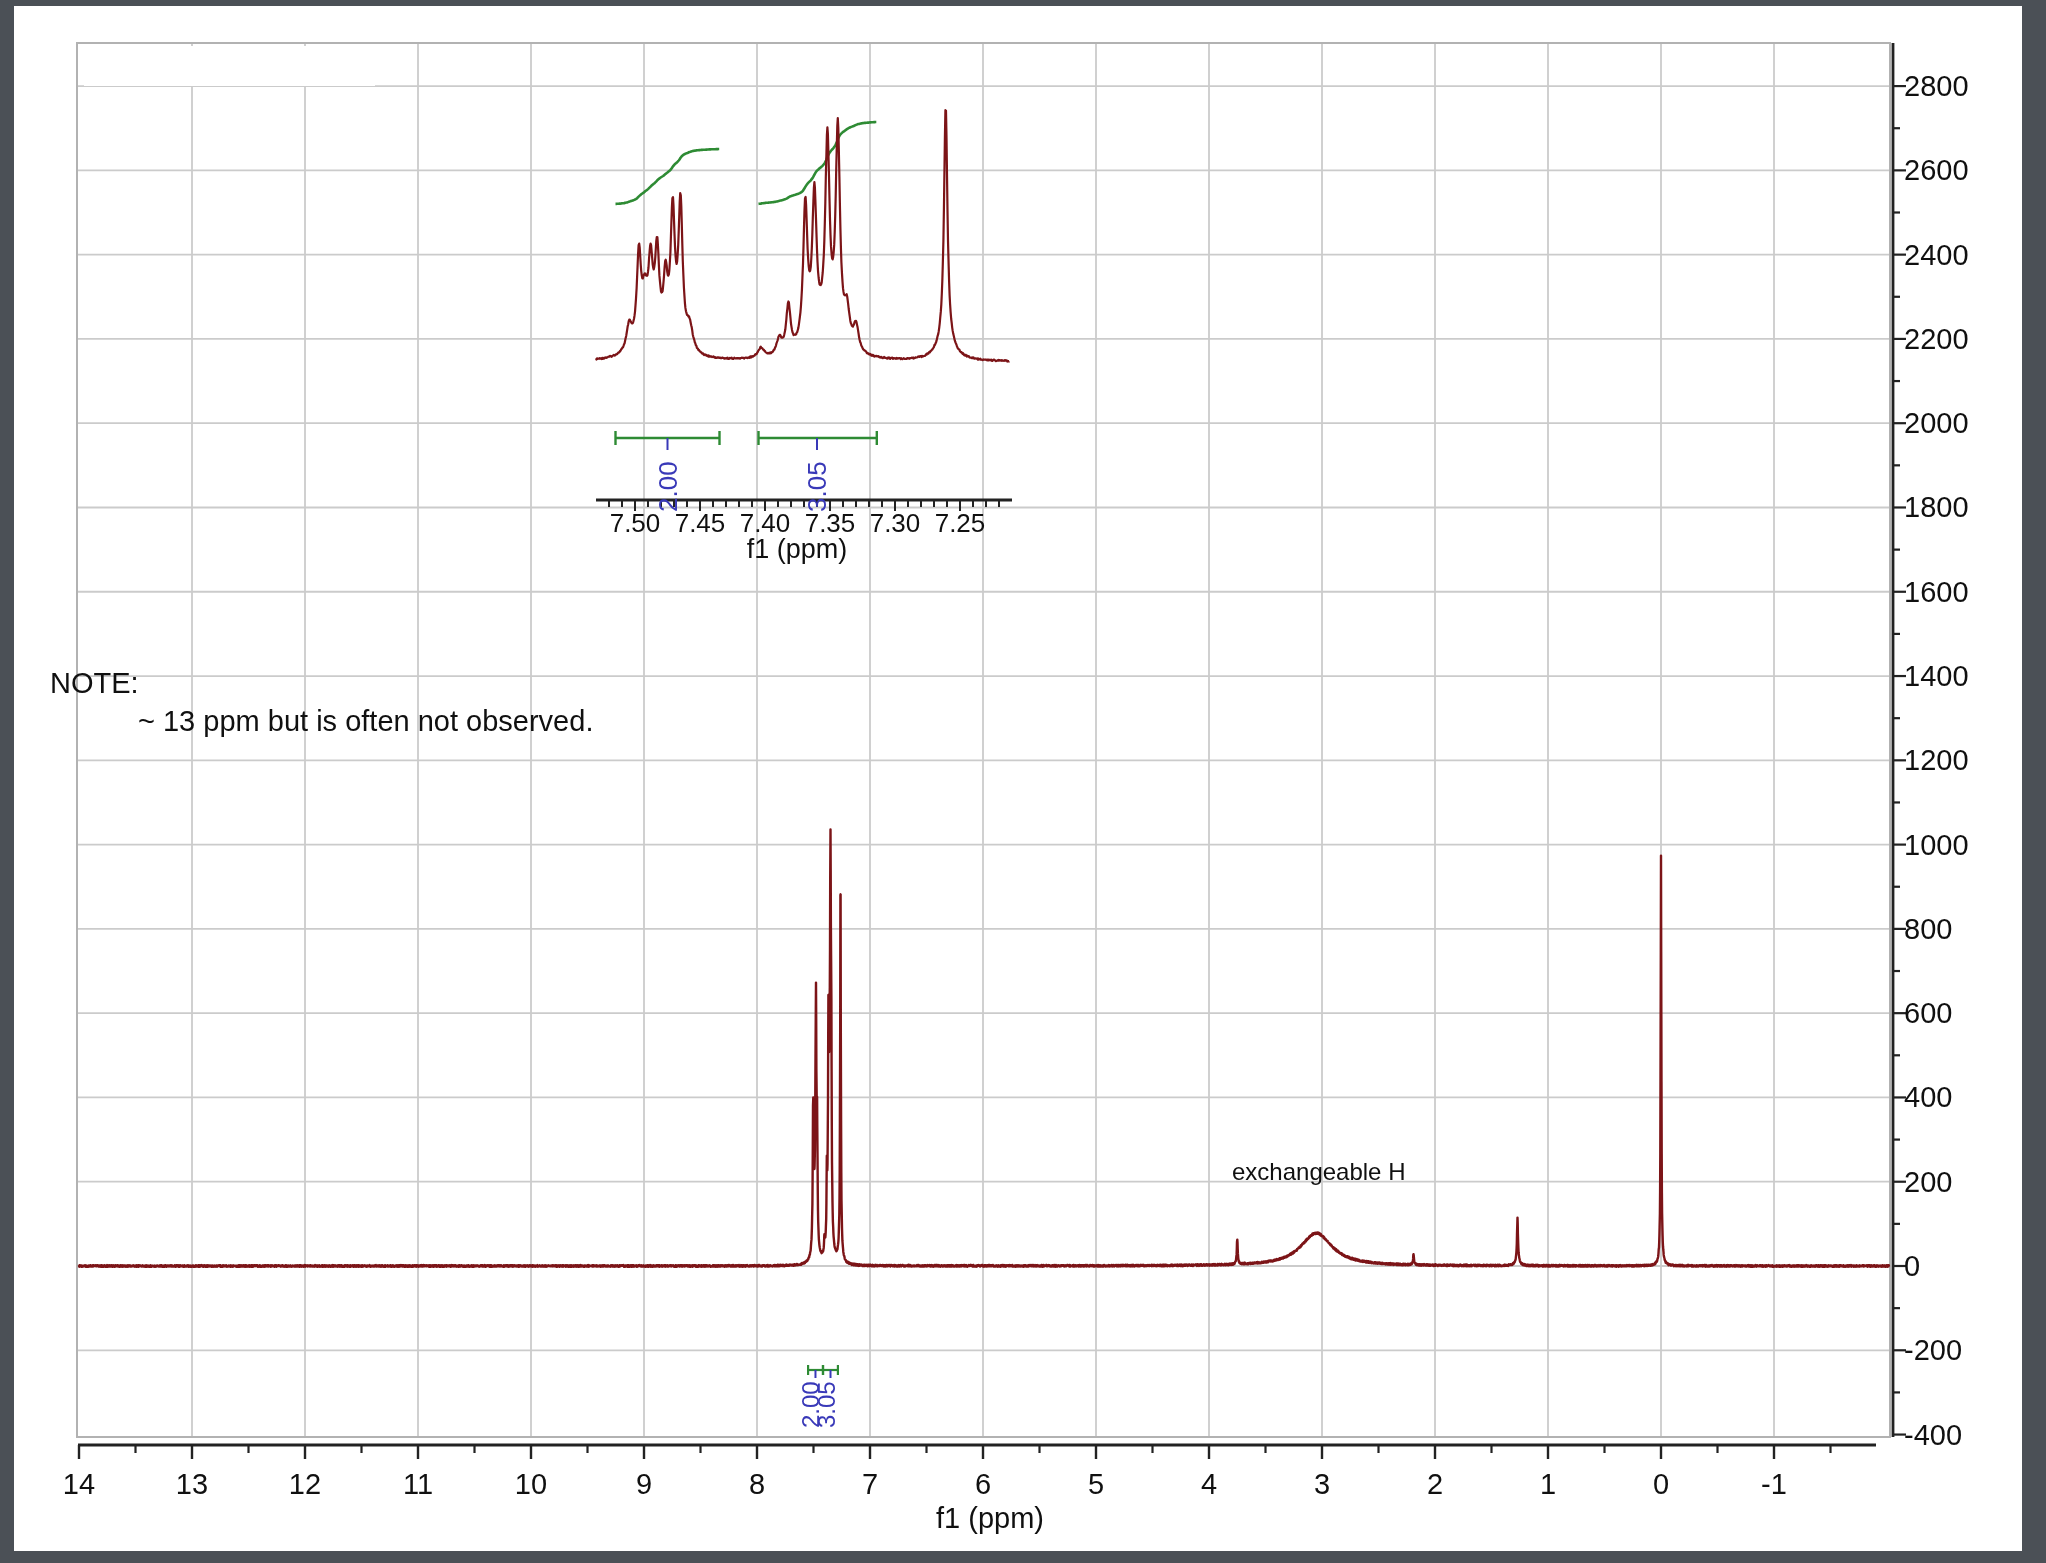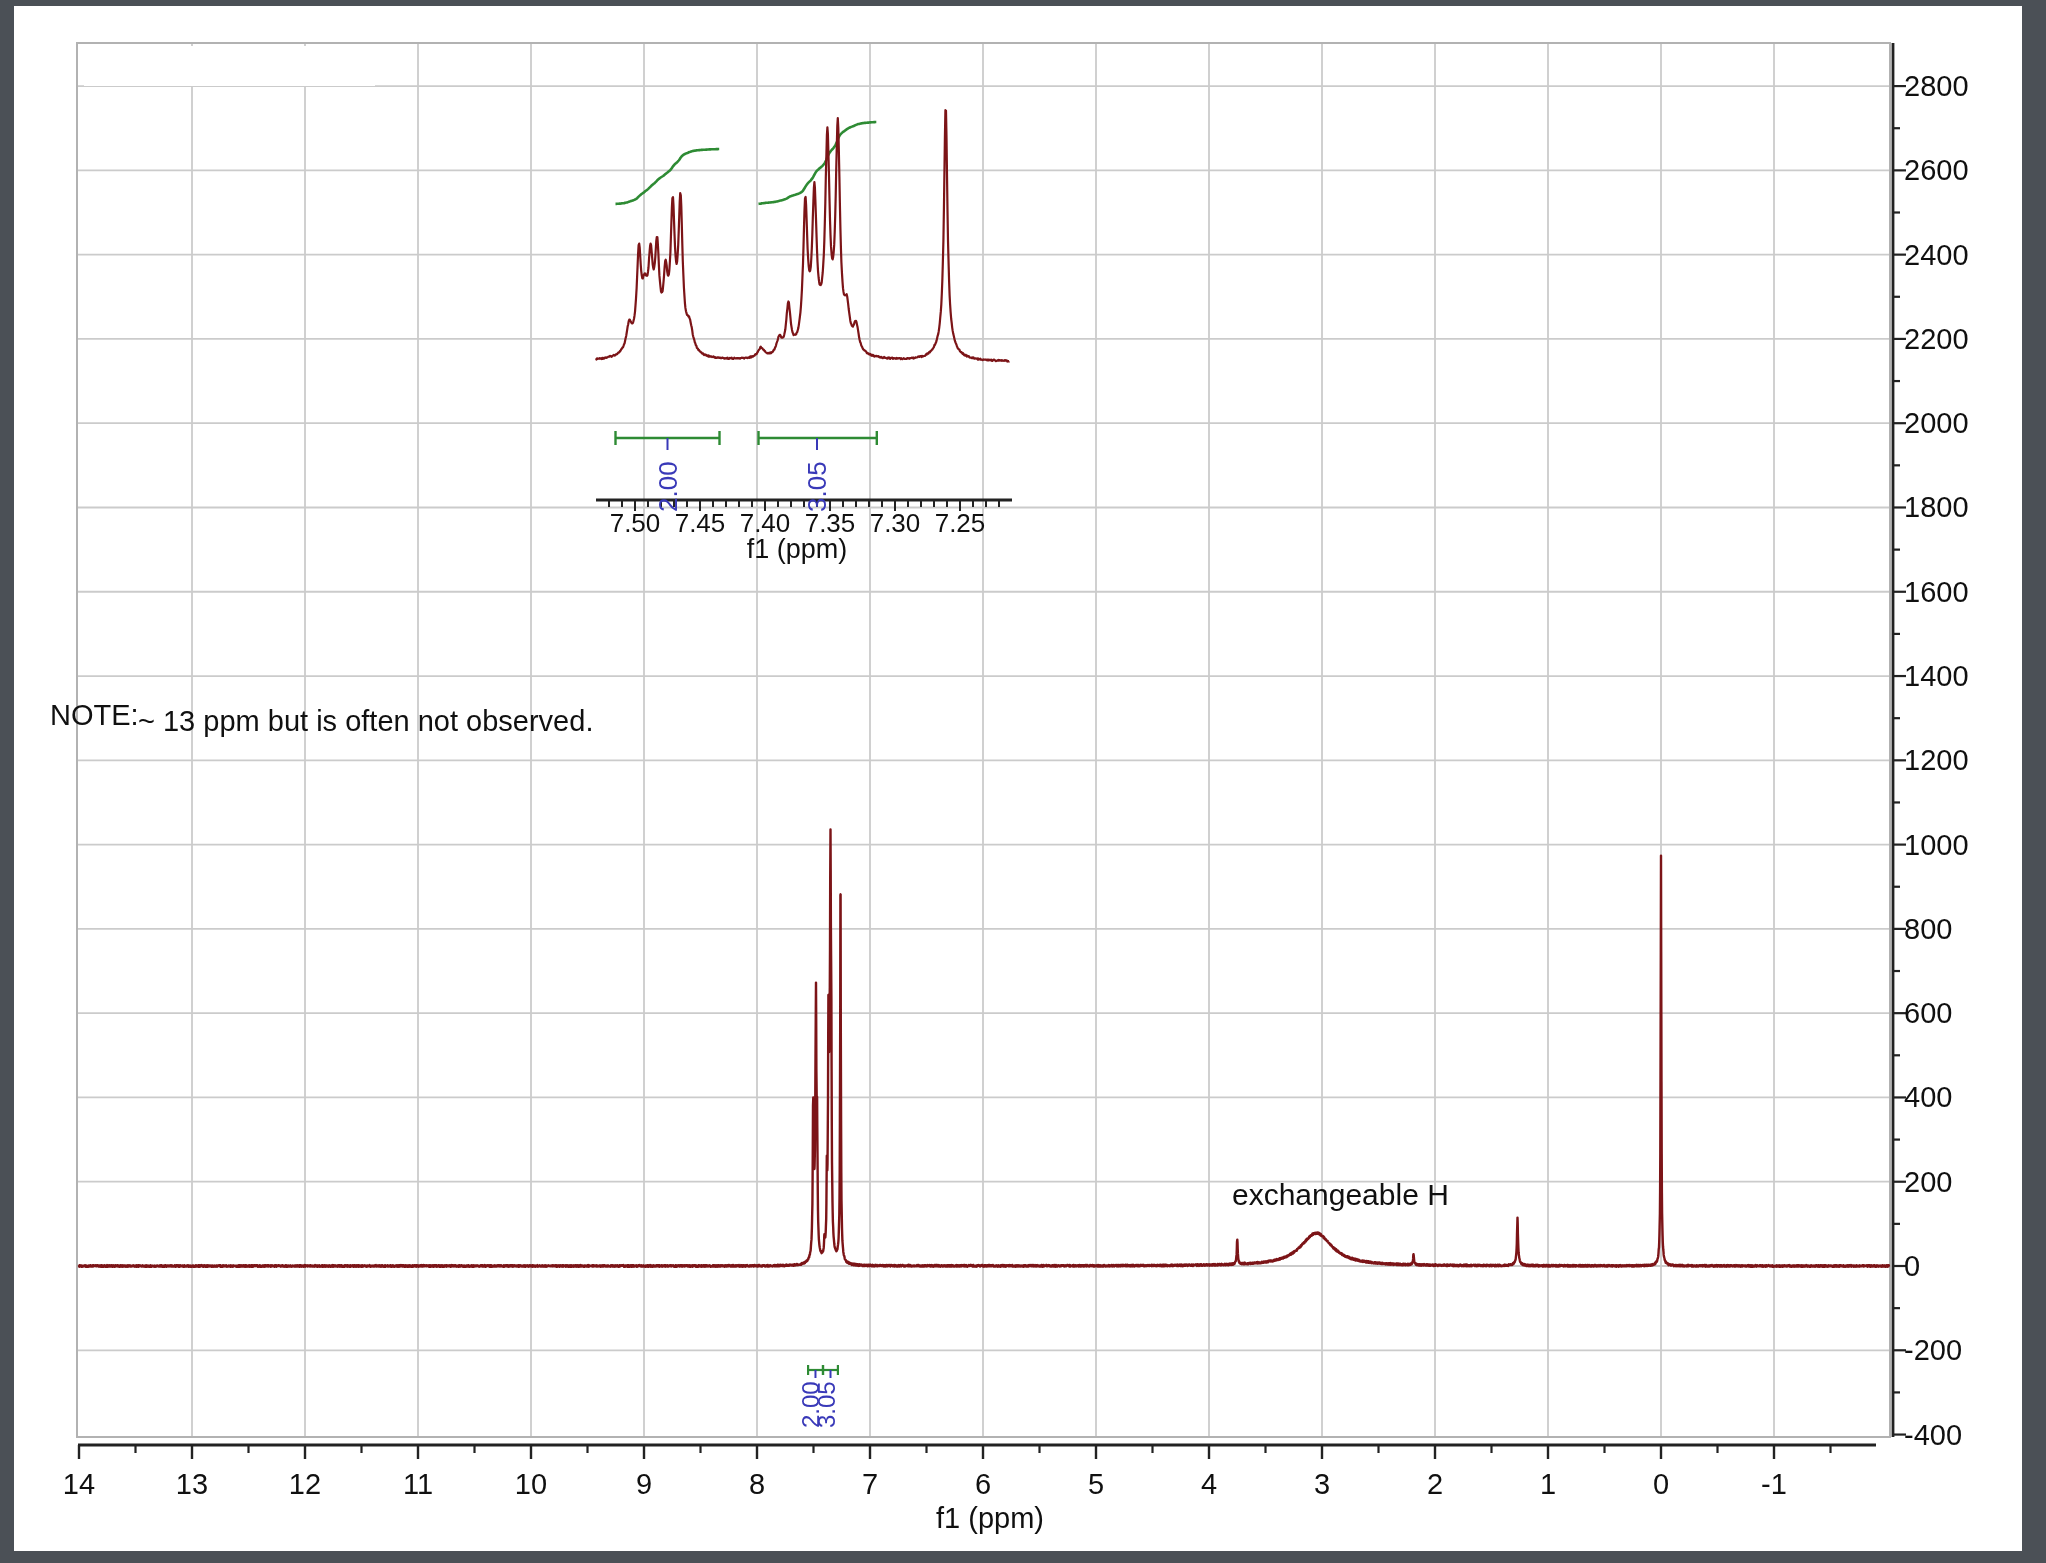--- a/index.html
+++ b/index.html
@@ -5,22 +5,22 @@
   html,body{margin:0;padding:0;background:#ffffff;}
   .screen{position:relative;width:2046px;height:1563px;background:#ffffff;overflow:hidden;
           font-family:"Liberation Sans", sans-serif;color:#101010;}
   svg{position:absolute;left:0;top:0;}
   .border{position:absolute;background:#4b5056;}
   .border.top{left:0;top:0;width:2046px;height:6px;}
   .border.left{left:0;top:0;width:14px;height:1563px;}
   .border.right{left:2022px;top:0;width:24px;height:1563px;}
   .border.bottom{left:0;top:1551px;width:2046px;height:12px;}
   .note{position:absolute;left:50px;top:664px;display:flex;font-size:29px;line-height:38px;color:#101010;}
-  .note .note-label{width:88px;flex:0 0 auto;margin-top:32px;}
-  .exch{position:absolute;left:1232px;top:1158px;font-size:30px;color:#101010;margin-top:20px;}
+  .note .note-label{width:88px;flex:0 0 auto;}
+  .exch{position:absolute;left:1232px;top:1158px;font-size:24px;color:#101010;}
   .xtitle-main{position:absolute;left:890px;top:1502px;width:200px;text-align:center;font-size:29px;}
   .xtitle-inset{position:absolute;left:697px;top:534px;width:200px;text-align:center;font-size:27px;}
 </style>
 </head>
 <body>
 
 <div class="screen">
 
   <svg id="plot" width="2046" height="1563" viewBox="0 0 2046 1563">
       <rect x="0" y="0" width="2046" height="1563" fill="#fff"></rect>

